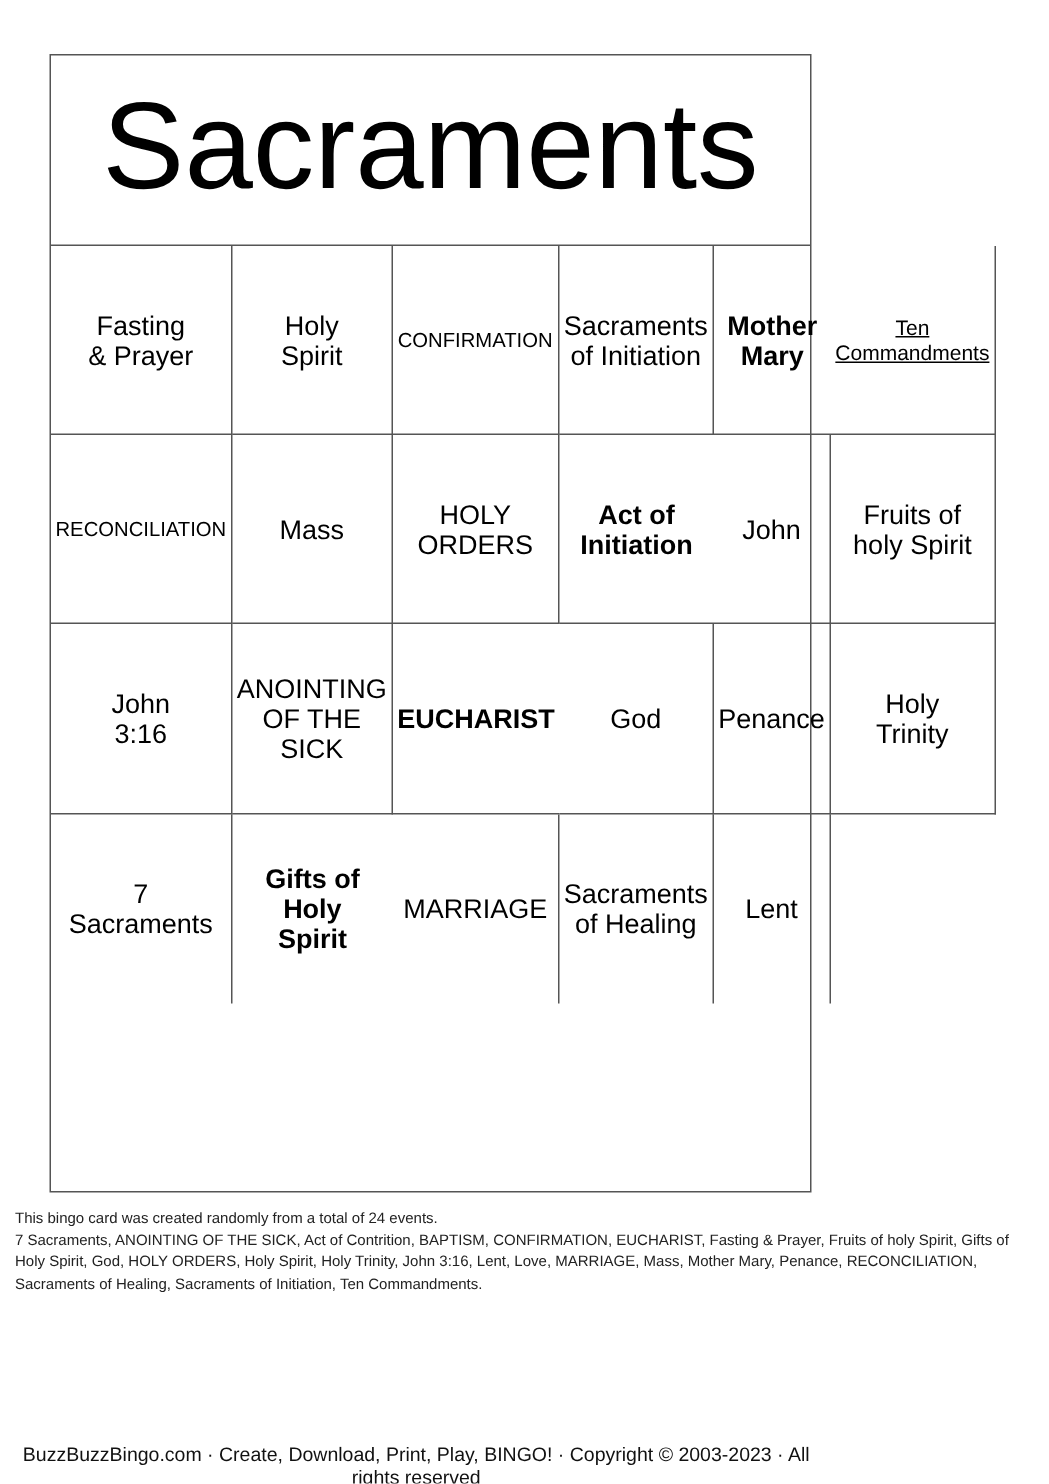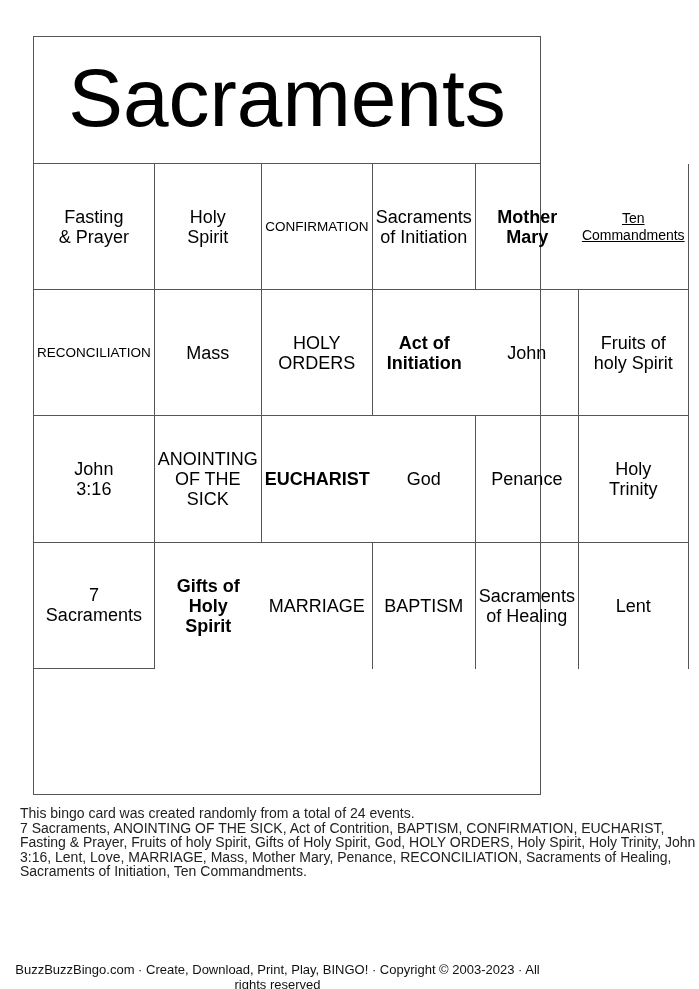--- a/index.html
+++ b/index.html
@@ -5,21 +5,21 @@
   html, body { margin: 0; padding: 0; background: #ffffff; }
   body { width: 699px; height: 989px; position: relative; overflow: hidden; font-family: "Liberation Sans", sans-serif; color: #000; }
   .card { position: absolute; left: 33px; top: 36px; width: 508px; height: 759px; box-sizing: border-box; border: 1px solid #555; }
   .title { height: 127px; box-sizing: border-box; border-bottom: 1px solid #555; display: flex; align-items: center; justify-content: center; font-size: 82px; line-height: 1; padding-bottom: 4px; }
   .grid { display: grid; grid-template-columns: repeat(6, 1fr); grid-template-rows: repeat(5, 1fr); height: 631px; }
   .cell { border-right: 1px solid #555; border-bottom: 1px solid #555; display: flex; align-items: center; justify-content: center; text-align: center; font-size: 18px; line-height: 20px; padding: 0 3px; box-sizing: border-box; white-space: pre-line; }
   .cell:nth-child(5n) { border-right: none; font-weight: bold; }
   .cell:nth-last-child(-n+5) { border-bottom: none; }
   .cell.small { font-size: 14px; line-height: 17px; text-decoration: underline; }
   .cell.xsmall { font-size: 13.5px; }
-  .info { position: absolute; left: 20px; top: 806px; width: 680px; font-size: 14px; line-height: 14.5px; color: #222; }
+  .info { position: absolute; left: 10px; top: 806px; width: 680px; font-size: 10px; line-height: 14.5px; color: #222; }
   .footer { position: absolute; left: 0; top: 962px; width: 555px; text-align: center; font-size: 13px; color: #111; }
 </style>
 </head>
 <body>
 
 <div class="card">
   <div class="title">Sacraments</div>
   <div class="grid">
     <div class="cell">Fasting
 &amp; Prayer</div>
@@ -50,21 +50,20 @@
     <div class="cell">God</div>
     <div class="cell">Penance</div>
     <div class="cell">Holy
 Trinity</div>
     <div class="cell">7
 Sacraments</div>
     <div class="cell">Gifts of
 Holy
 Spirit</div>
     <div class="cell">MARRIAGE</div>
-    <div class="cell">BAPTISM</div>
     <div class="cell">Sacraments
 of Healing</div>
     <div class="cell">Lent</div>
   </div>
 </div>
 
 <div class="info">
   <div>This bingo card was created randomly from a total of 24 events.</div>
   <div>7 Sacraments, ANOINTING OF THE SICK, Act of Contrition, BAPTISM, CONFIRMATION, EUCHARIST, Fasting &amp; Prayer, Fruits of holy Spirit, Gifts of Holy Spirit, God, HOLY ORDERS, Holy Spirit, Holy Trinity, John 3:16, Lent, Love, MARRIAGE, Mass, Mother Mary, Penance, RECONCILIATION, Sacraments of Healing, Sacraments of Initiation, Ten Commandments.</div>
 </div>

